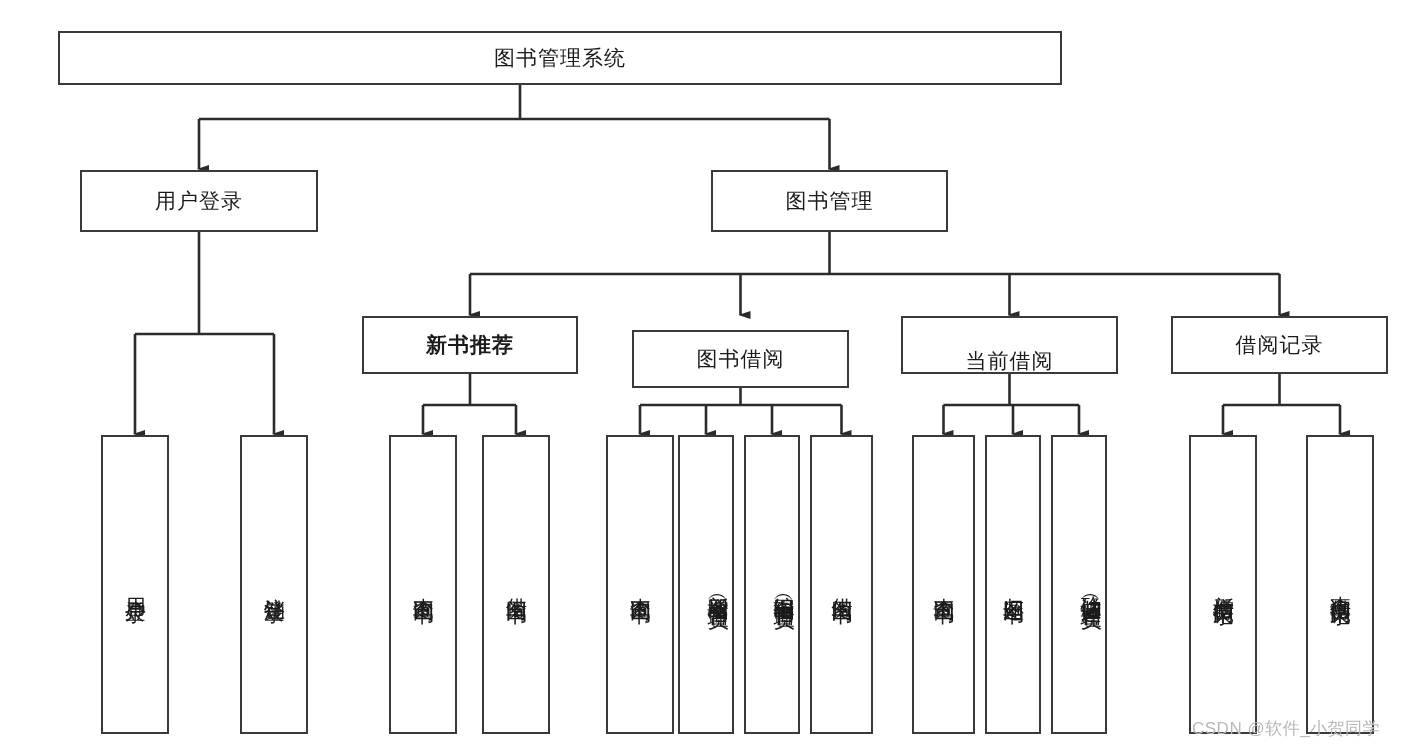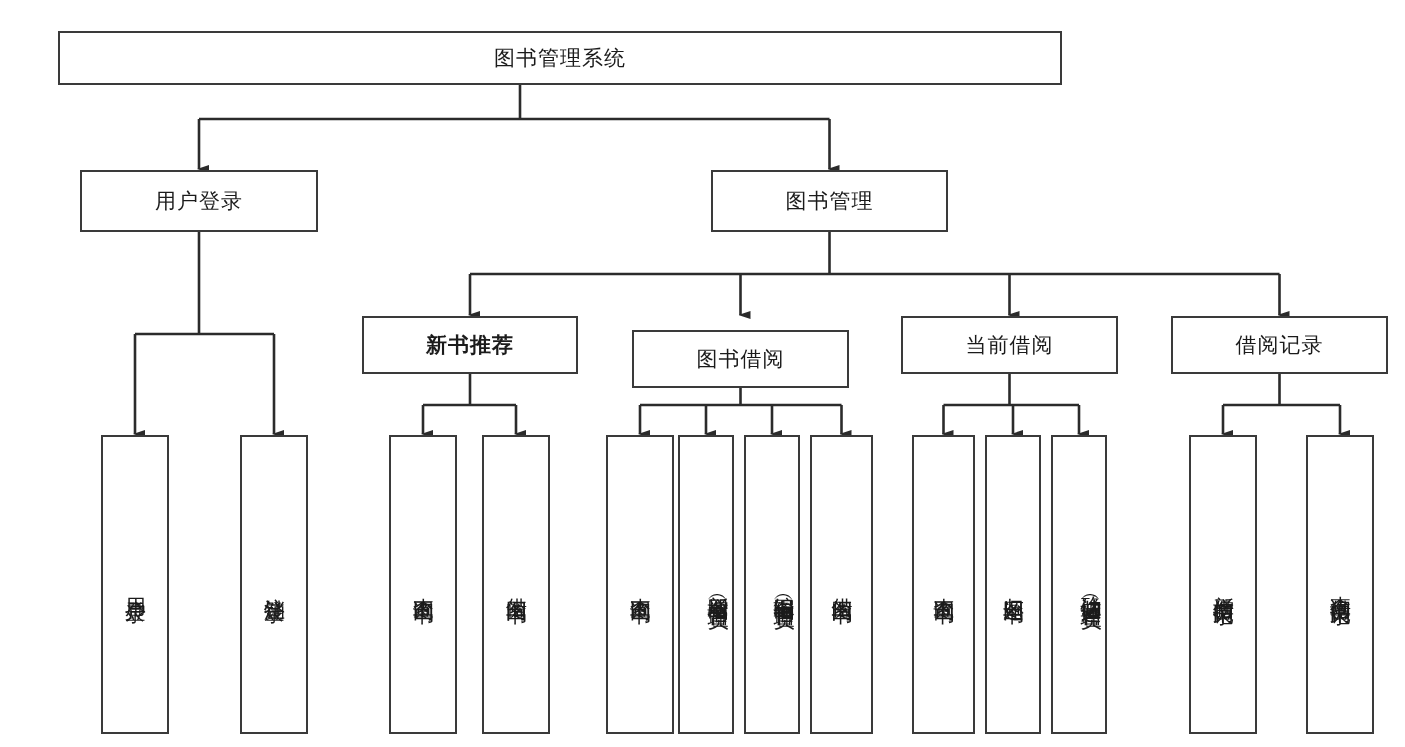--- a/index.html
+++ b/index.html
@@ -126,21 +126,21 @@
         <span>图书管理</span>
       </div>
     </div>
   <div id="level3-group">
       <div class="node node-h" style="left: 362px; top: 316px; width: 216px; height: 58px; font-weight: bold;">
         <span>新书推荐</span>
       </div>
       <div class="node node-h" style="left: 632px; top: 316px; width: 217px; height: 58px; margin-top: 14px;">
         <span>图书借阅</span>
       </div>
-      <div class="node node-h" style="left: 901px; top: 316px; width: 217px; height: 58px;">
+      <div class="node node-h" style="left: 901px; top: 316px; width: 217px; height: 58px; align-items: flex-end;">
         <span>当前借阅</span>
       </div>
       <div class="node node-h" style="left: 1171px; top: 316px; width: 217px; height: 58px;">
         <span>借阅记录</span>
       </div>
     </div>
   <div id="leaves-group">
       <div class="node node-v align-mid" style="left: 101px; top: 435px; width: 68px; height: 299px;">
         <span>用户登录</span>
       </div>
@@ -175,14 +175,15 @@
         <span>确认归还（管理员）</span>
       </div>
       <div class="node node-v align-mid" style="left: 1189px; top: 435px; width: 68px; height: 299px;">
         <span>新增借阅记录</span>
       </div>
       <div class="node node-v align-mid" style="left: 1306px; top: 435px; width: 68px; height: 299px;">
         <span>查询借阅记录</span>
       </div>
     </div>
 
+  <div class="watermark" style="left: 1192px; top: 717px;">CSDN @软件_小贺同学</div>
 
 </div>
 
 </body></html>

